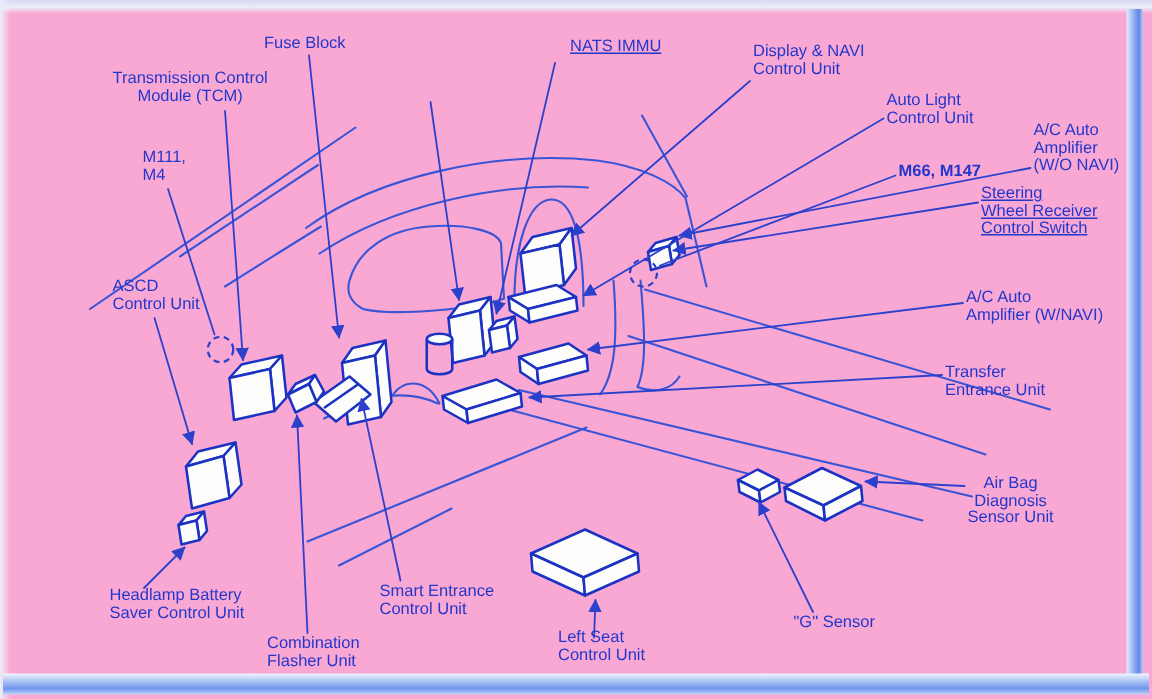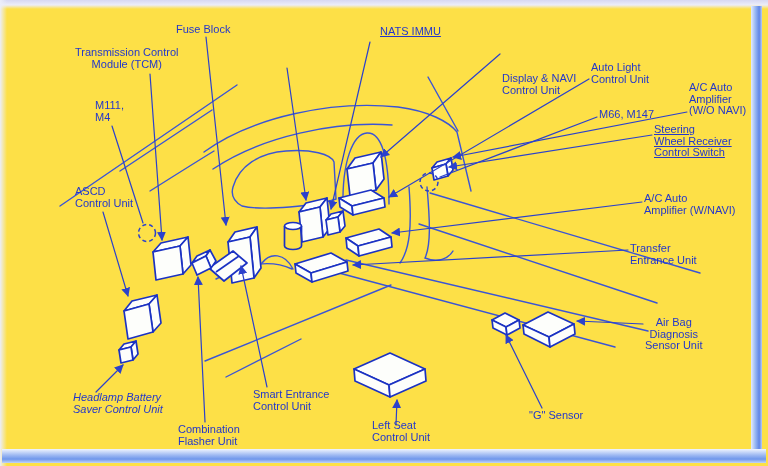--- a/index.html
+++ b/index.html
@@ -1,18 +1,18 @@
 <!DOCTYPE html>
 <html><head>
 <meta charset="utf-8">
 <style>
   html,body{margin:0;padding:0;background:#ffffff;}
   .stage{
     position:relative;width:768px;height:466px;overflow:hidden;
-    background:#fde047;font-family:"Liberation Sans",sans-serif;
+    background:#f9a8d4;font-family:"Liberation Sans",sans-serif;
   }
   .art{position:absolute;left:0;top:0;width:768px;height:466px;}
   .label{
     position:absolute;font-size:11px;line-height:11.5px;color:#2337cb;
     white-space:pre-line;letter-spacing:0px;
   }
   .edge{position:absolute;pointer-events:none;}
   .edge-top{left:0;top:0;width:768px;height:9px;
     background:linear-gradient(to bottom,#d7d8f2,#ecedf8 55%,rgba(253,254,251,0));}
   .edge-left{left:0;top:0;width:7px;height:466px;
@@ -169,38 +169,38 @@
     </g>
   </svg>
 
   <div class="label" style="left:176px;top:24px;">Fuse Block</div>
   <div class="label" style="left:75px;top:47px;text-align:center;">Transmission Control
 Module (TCM)</div>
   <div class="label" style="left:95px;top:100px;">M111,
 M4</div>
   <div class="label" style="left:75px;top:186px;">ASCD
 Control Unit</div>
-  <div class="label" style="left:73px;top:392px;font-style:italic;">Headlamp Battery
+  <div class="label" style="left:73px;top:392px;">Headlamp Battery
 Saver Control Unit</div>
   <div class="label" style="left:178px;top:424px;">Combination
 Flasher Unit</div>
   <div class="label" style="left:253px;top:389px;">Smart Entrance
 Control Unit</div>
   <div class="label" style="left:372px;top:420px;">Left Seat
 Control Unit</div>
   <div class="label" style="left:529px;top:410px;">"G" Sensor</div>
   <div class="label" style="left:380px;top:26px;text-decoration:underline;">NATS IMMU</div>
-  <div class="label" style="left:502px;top:29px;margin-top:44px;">Display &amp; NAVI
+  <div class="label" style="left:502px;top:29px;">Display &amp; NAVI
 Control Unit</div>
   <div class="label" style="left:591px;top:62px;">Auto Light
 Control Unit</div>
   <div class="label" style="left:689px;top:82px;">A/C Auto
 Amplifier
 (W/O NAVI)</div>
-  <div class="label" style="left:599px;top:109px;">M66, M147</div>
+  <div class="label" style="left:599px;top:109px;font-weight:bold;">M66, M147</div>
   <div class="label" style="left:654px;top:124px;text-decoration:underline;">Steering
 Wheel Receiver
 Control Switch</div>
   <div class="label" style="left:644px;top:193px;">A/C Auto
 Amplifier (W/NAVI)</div>
   <div class="label" style="left:630px;top:243px;">Transfer
 Entrance Unit</div>
   <div class="label" style="left:645px;top:317px;text-align:center;">Air Bag
 Diagnosis
 Sensor Unit</div>

